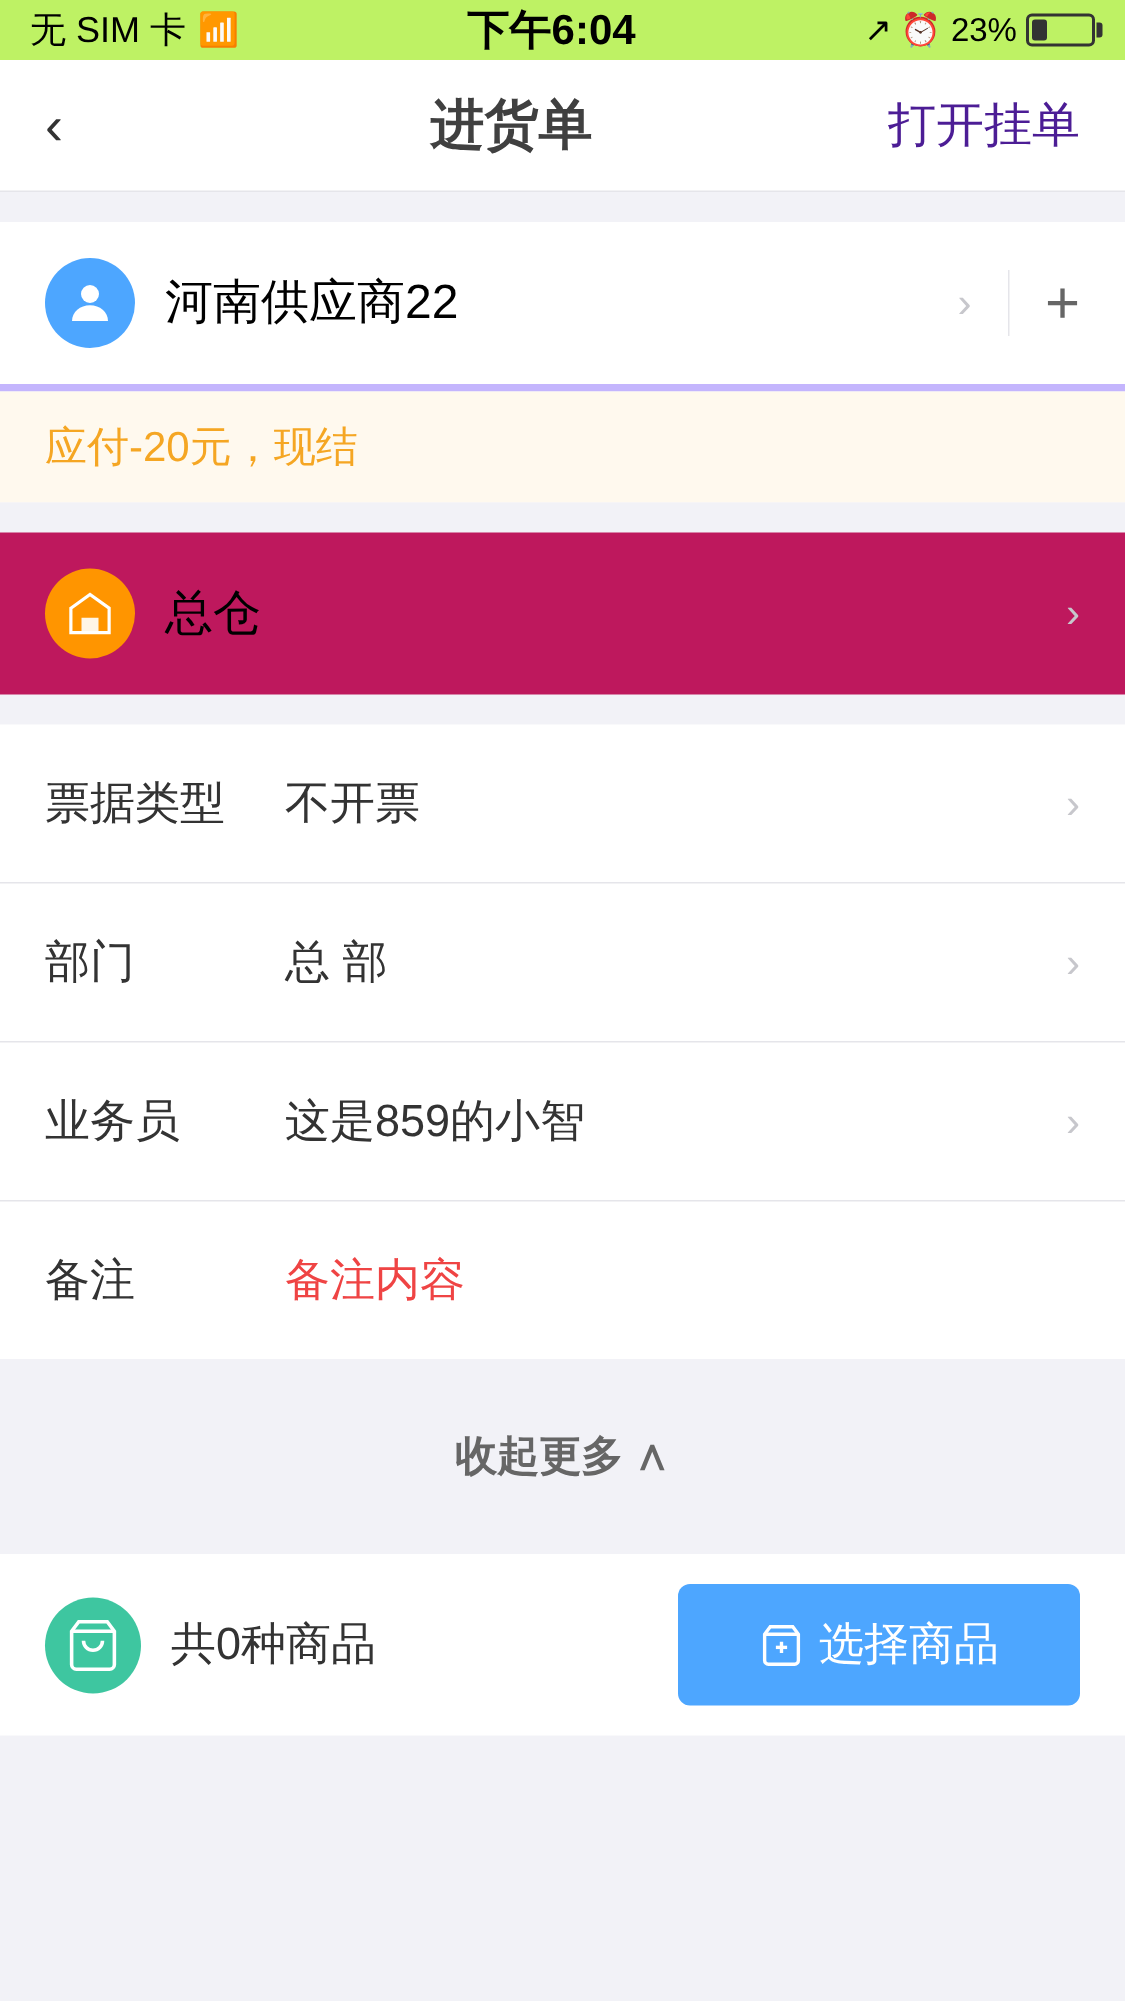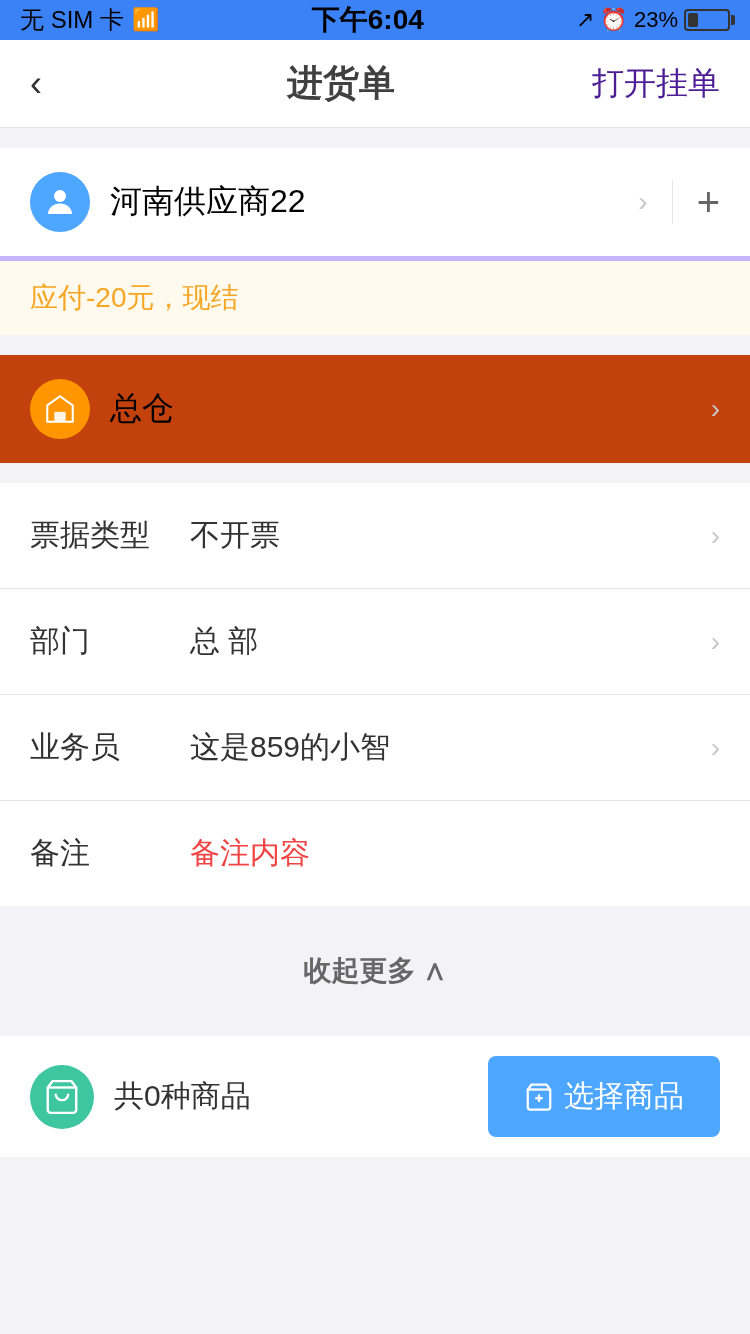--- a/index.html
+++ b/index.html
@@ -9,21 +9,21 @@
       min-height: 1334px;
       font-family: -apple-system, "PingFang SC", "Helvetica Neue", sans-serif;
       background: #f2f2f7;
       font-size: 28px;
     }
 
     
     .status-bar {
       width: 750px;
       height: 40px;
-      background: #3b82f6;
+      background: #bef264;
       display: flex;
       align-items: center;
       justify-content: space-between;
       padding: 0 20px;
       font-size: 24px;
       font-weight: 500;
     }
     .status-left { display: flex; align-items: center; gap: 8px; }
     .status-center { font-size: 28px; font-weight: 600; }
     .status-right { display: flex; align-items: center; gap: 6px; font-size: 22px; }
@@ -126,21 +126,21 @@
       padding: 18px 30px;
       font-size: 28px;
       color: #f5a623;
     }
 
     
     .warehouse-row {
       display: flex;
       align-items: center;
       padding: 24px 30px;
-      background: #c2410c;
+      background: #be185d;
     }
     .warehouse-icon-wrap {
       width: 60px; height: 60px;
       border-radius: 50%;
       background: #ff9500;
       display: flex; align-items: center; justify-content: center;
       margin-right: 20px;
       flex-shrink: 0;
     }
     .warehouse-label {
@@ -214,21 +214,21 @@
     }
     .product-count {
       flex: 1;
       font-size: 30px;
       color: #333;
     }
     .select-product-btn {
       background: #4da6ff;
       color: #fff;
       font-size: 30px;
-      padding: 20px 36px;
+      padding: 20px 54px;
       border-radius: 8px;
       cursor: pointer;
       display: flex;
       align-items: center;
       gap: 10px;
     }
 
     .wifi-icon { font-size: 22px; }
   </style>
 </head>

